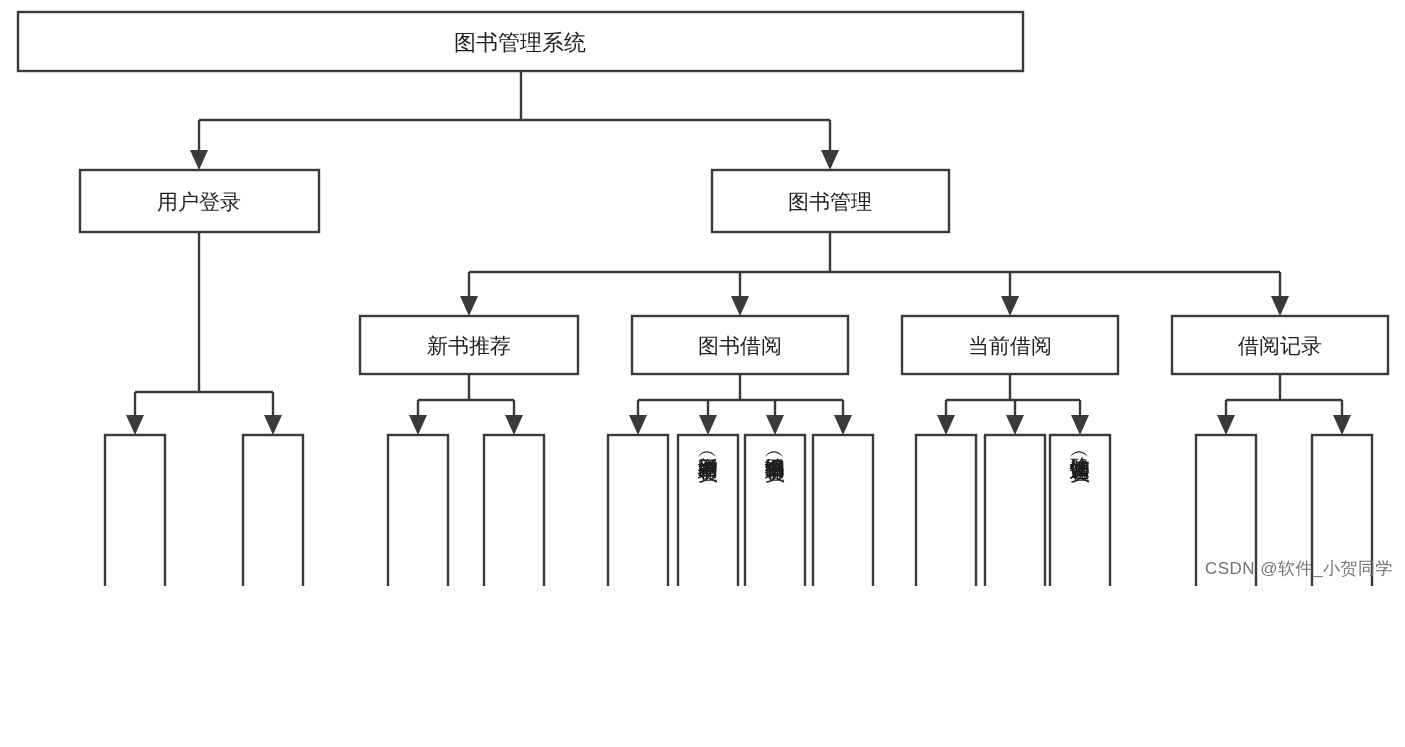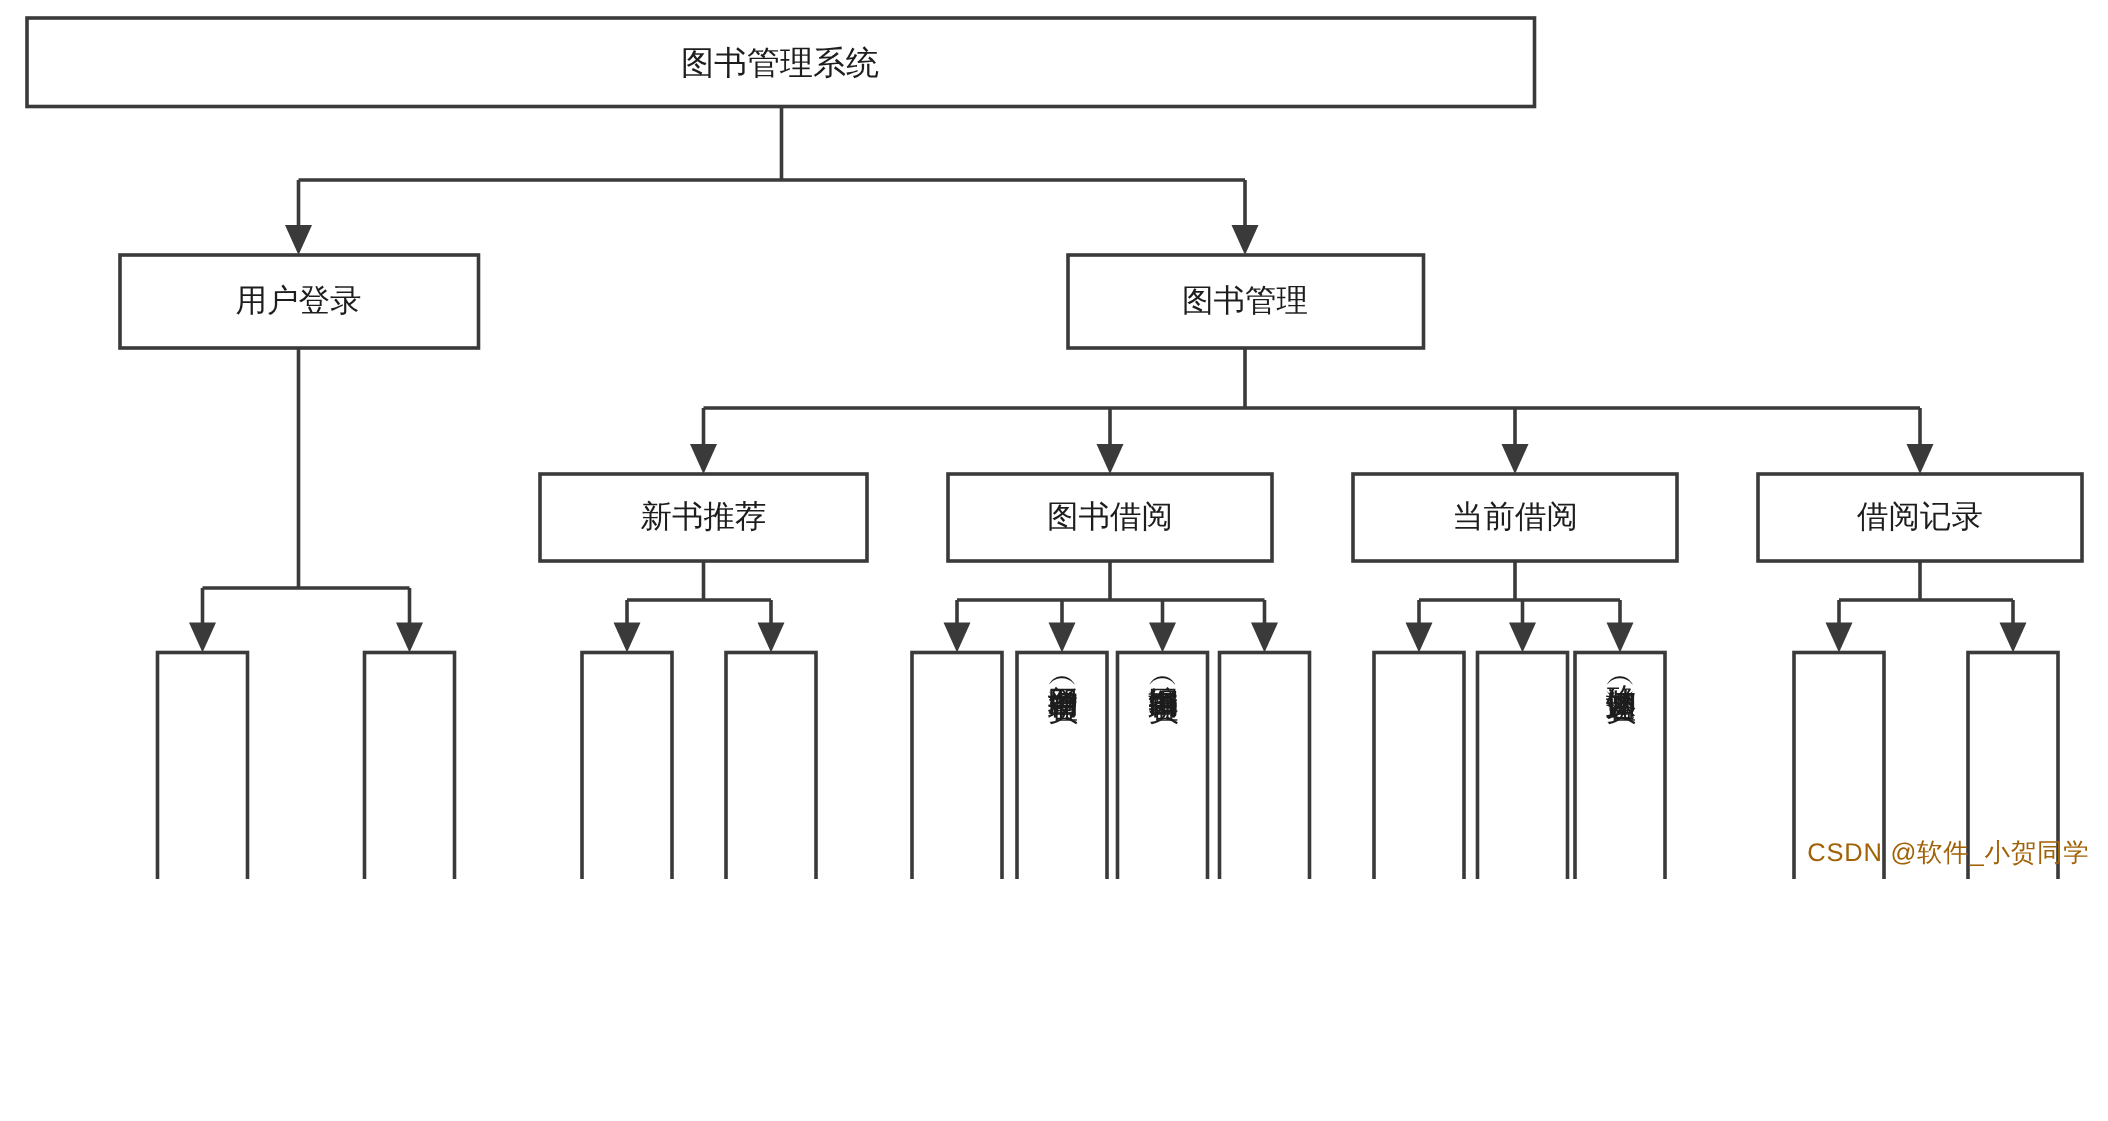--- a/index.html
+++ b/index.html
@@ -72,21 +72,21 @@
     text-orientation: upright;
     letter-spacing: 1px;
     white-space: nowrap;
   }
   .watermark {
     position: absolute;
     right: 12px;
     bottom: 6px;
     font-family: "Liberation Sans", "DejaVu Sans", sans-serif;
     font-size: 17px;
-    color: #a16207;
+    color: #737373;
     letter-spacing: 0.5px;
     user-select: none;
   }
 </style>
 </head>
 <body>
 
 <div id="diagram-root">
 
   <svg class="canvas" viewBox="0 0 1405 747">

